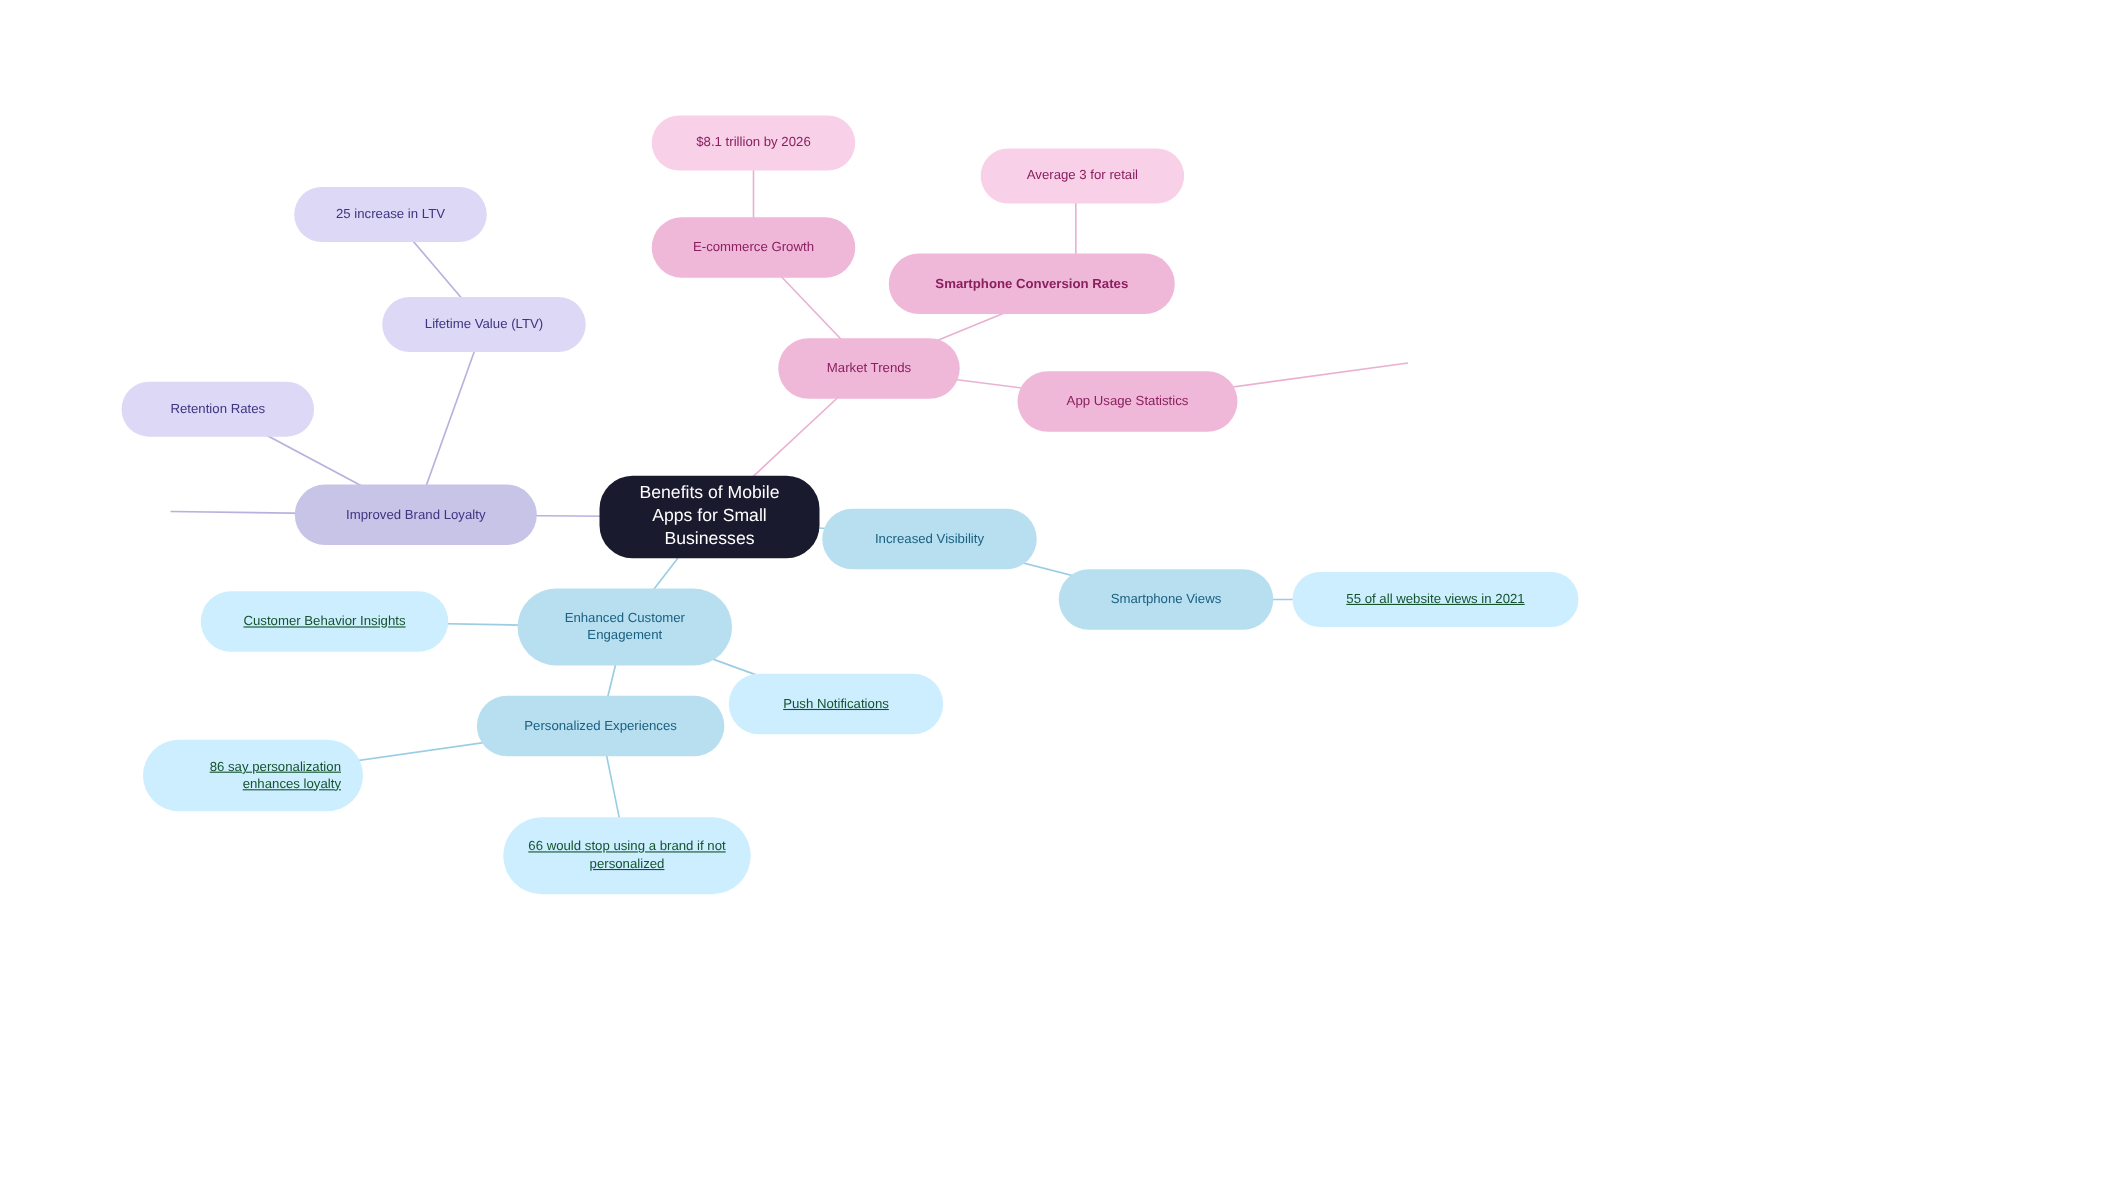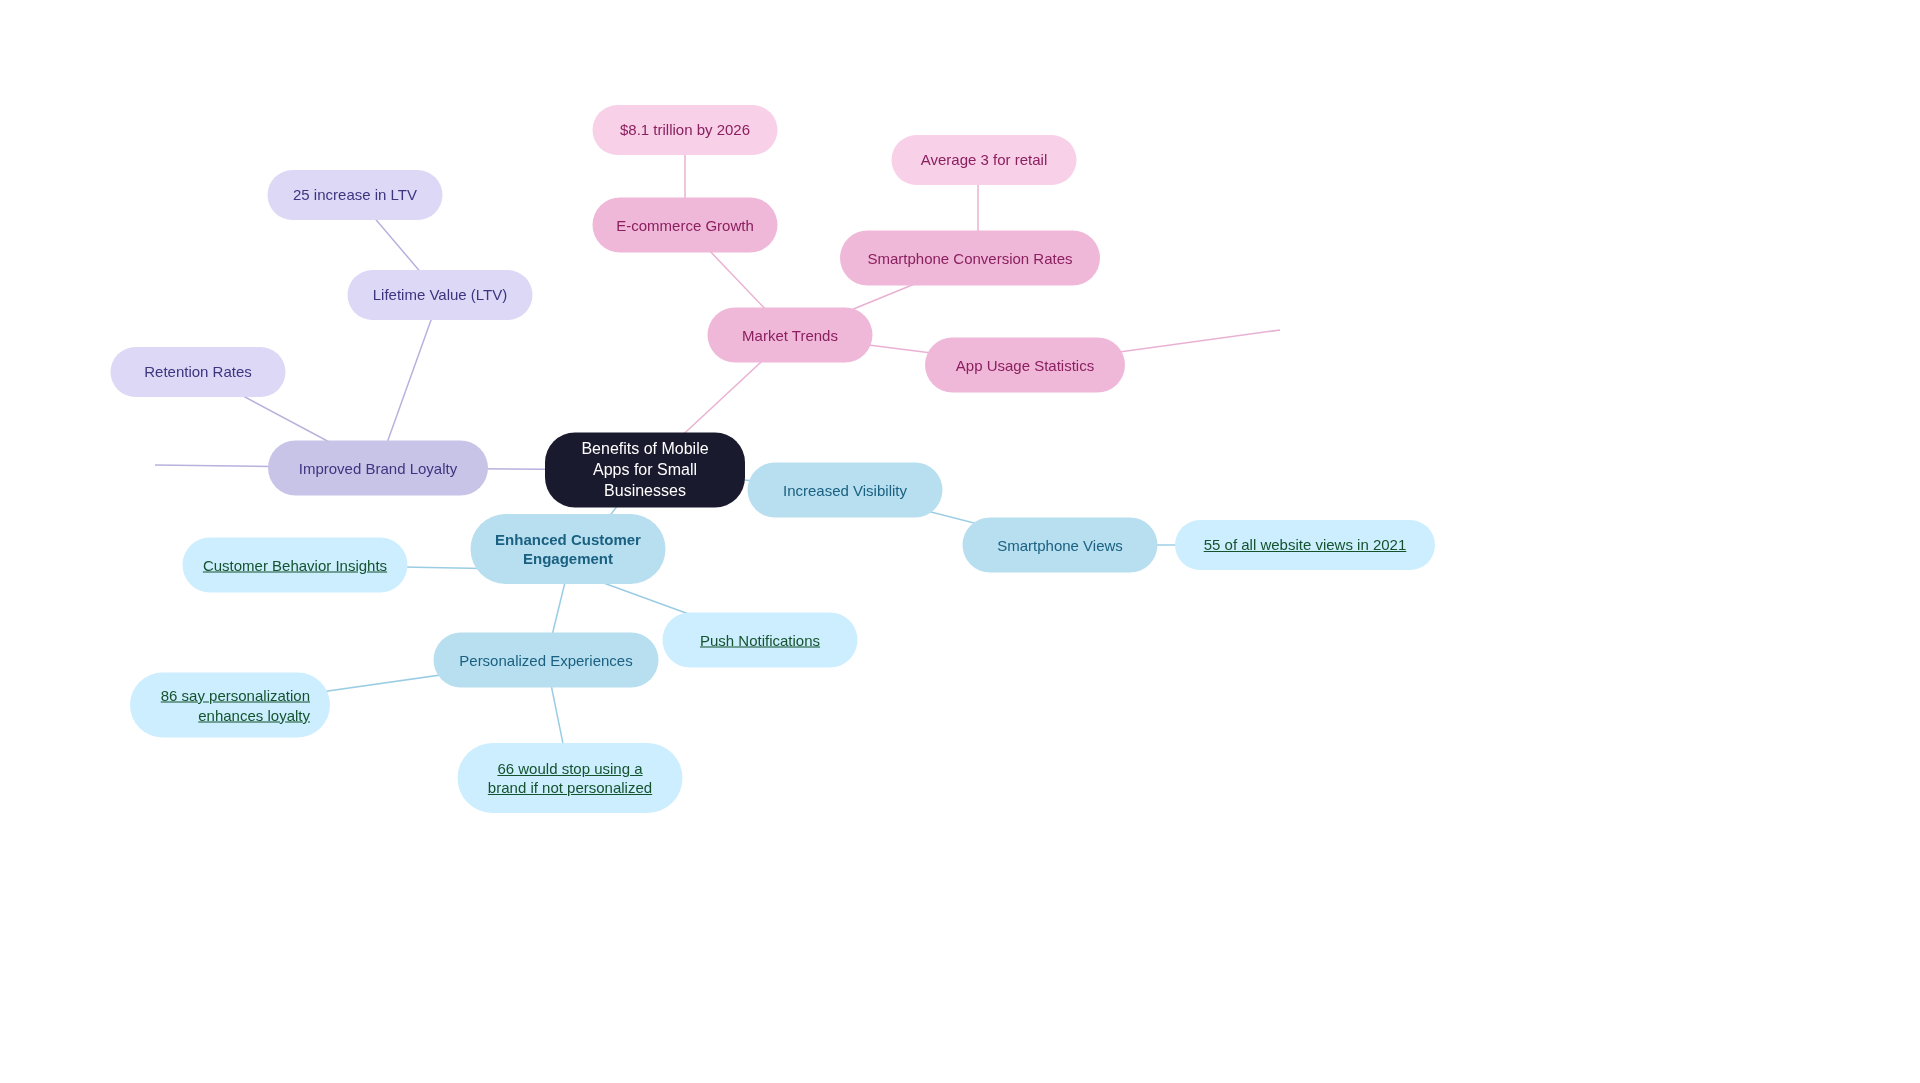--- a/index.html
+++ b/index.html
@@ -24,21 +24,21 @@
       height: 1083px;
       pointer-events: none;
     }
     .node {
       position: absolute;
       border-radius: 50px;
       display: flex;
       align-items: center;
       justify-content: center;
       text-align: center;
-      font-size: 15px;
+      font-size: 12px;
       line-height: 1.3;
       padding: 10px 20px;
       transform: translate(-50%, -50%);
     }
     .node-center {
       background: #1a1a2e;
       color: #ffffff;
       font-size: 16px;
       font-weight: 500;
       width: 200px;
@@ -103,27 +103,27 @@
     </svg>
 <div class="node node-center" style="left: 645px; top: 470px; width: 200px; min-height: 75px;">Benefits of Mobile Apps for
 Small Businesses</div>
     <div class="node node-purple-light" style="left: 198px; top: 372px; width: 175px; min-height: 50px;">Retention Rates</div>
     <div class="node node-purple" style="left: 378px; top: 468px; width: 220px; min-height: 55px;">Improved Brand Loyalty</div>
     <div class="node node-purple-light" style="left: 440px; top: 295px; width: 185px; min-height: 50px;">Lifetime Value (LTV)</div>
     <div class="node node-purple-light" style="left: 355px; top: 195px; width: 175px; min-height: 50px;">25 increase in LTV</div>
     <div class="node node-pink" style="left: 790px; top: 335px; width: 165px; min-height: 55px;">Market Trends</div>
     <div class="node node-pink" style="left: 685px; top: 225px; width: 185px; min-height: 55px;">E-commerce Growth</div>
     <div class="node node-pink-light" style="left: 685px; top: 130px; width: 185px; min-height: 50px;">$8.1 trillion by 2026</div>
-    <div class="node node-pink" style="left: 970px; top: 258px; width: 260px; min-height: 55px;">Smartphone Conversion Rates</div>
+    <div class="node node-pink" style="left: 938px; top: 258px; width: 260px; min-height: 55px; font-weight: bold;">Smartphone Conversion Rates</div>
     <div class="node node-pink-light" style="left: 984px; top: 160px; width: 185px; min-height: 50px;">Average 3 for retail</div>
     <div class="node node-pink" style="left: 1025px; top: 365px; width: 200px; min-height: 55px;">App Usage Statistics</div>
     <div class="node node-blue" style="left: 845px; top: 490px; width: 195px; min-height: 55px;">Increased Visibility</div>
     <div class="node node-blue" style="left: 1060px; top: 545px; width: 195px; min-height: 55px;">Smartphone Views</div>
     <div class="node node-blue-light" style="left: 1305px; top: 545px; width: 260px; min-height: 50px;">55 of all website views in 2021</div>
-    <div class="node node-blue" style="left: 568px; top: 549px; width: 195px; min-height: 70px; font-weight: bold;">Enhanced Customer
+    <div class="node node-blue" style="left: 568px; top: 570px; width: 195px; min-height: 70px;">Enhanced Customer
 Engagement</div>
     <div class="node node-blue-light" style="left: 295px; top: 565px; width: 225px; min-height: 55px;">Customer Behavior Insights</div>
     <div class="node node-blue-light" style="left: 760px; top: 640px; width: 195px; min-height: 55px;">Push Notifications</div>
     <div class="node node-blue" style="left: 546px; top: 660px; width: 225px; min-height: 55px;">Personalized Experiences</div>
     <div class="node node-blue-light" style="left: 230px; top: 705px; width: 200px; min-height: 65px; text-align: right;">86 say personalization
 enhances loyalty</div>
     <div class="node node-blue-light" style="left: 570px; top: 778px; width: 225px; min-height: 70px;">66 would stop using a brand if
 not personalized</div>
   </div>
 

